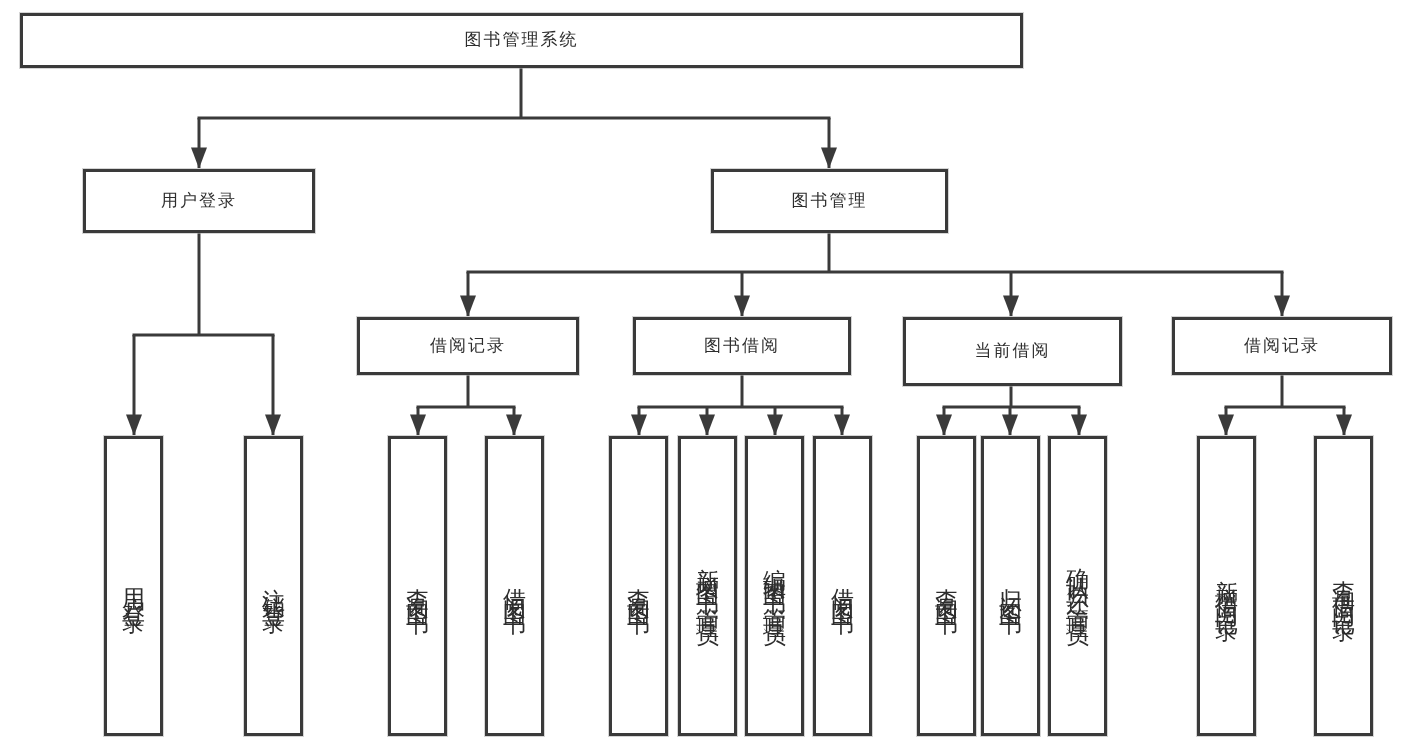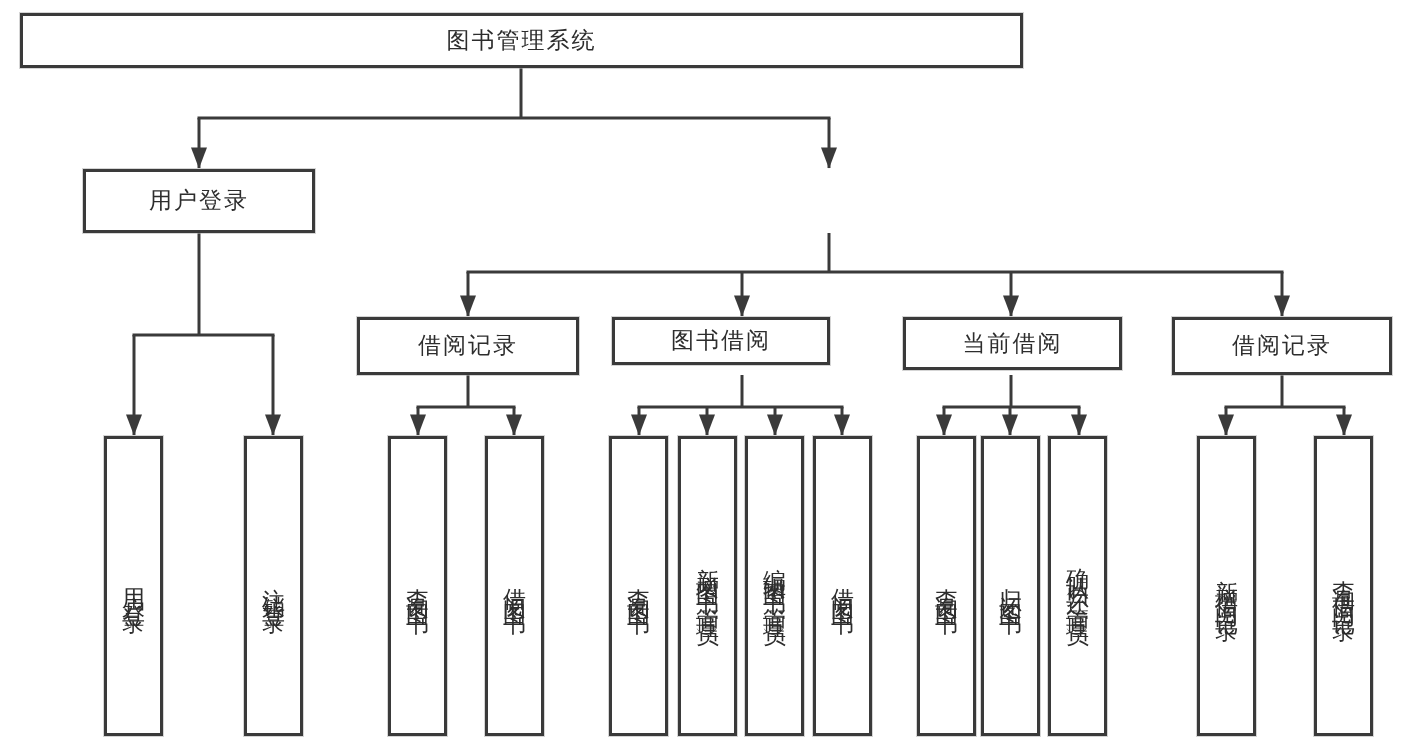--- a/index.html
+++ b/index.html
@@ -15,21 +15,21 @@
   svg.connectors line{stroke:var(--line);stroke-width:3;}
   svg.connectors marker path{fill:var(--line);stroke:none;}
   .node{
     position:absolute;box-sizing:border-box;
     background:#ffffff;border:3px solid var(--line);
     display:flex;align-items:center;justify-content:center;
     z-index:2;color:var(--text);
     box-shadow:0 0 0 1px rgba(178,178,178,0.55);
   }
   .node.h span{
-    font-size:23px;letter-spacing:2px;line-height:1.2;white-space:nowrap;
+    font-size:17px;letter-spacing:2px;line-height:1.2;white-space:nowrap;
   }
   .node.leaf span{
     writing-mode:vertical-rl;
     font-size:23px;letter-spacing:8px;line-height:1;
     white-space:nowrap;
   }
   .watermark{
     position:absolute;z-index:3;color:var(--wm);
     font-size:19px;letter-spacing:0.5px;white-space:nowrap;
   }
@@ -87,28 +87,31 @@
     <line x1="1344" y1="407" x2="1344" y2="435" marker-end="url(#arw)"></line>
   </svg>
 
   <div class="node h" style="left:20px;top:13px;width:1003px;height:55px">
     <span>图书管理系统</span>
   </div>
 
   <div class="node h" style="left:83px;top:169px;width:232px;height:64px">
     <span>用户登录</span>
   </div>
+  <div class="node h" style="left:711px;top:169px;width:237px;height:64px">
+    <span>图书管理</span>
+  </div>
 
   <div class="node h" style="left:357px;top:317px;width:222px;height:58px">
     <span>借阅记录</span>
   </div>
-  <div class="node h" style="left:612px;top:317px;width:218px;height:48px">
+  <div class="node h" style="left:633px;top:317px;width:218px;height:58px">
     <span>图书借阅</span>
   </div>
-  <div class="node h" style="left:903px;top:317px;width:219px;height:53px">
+  <div class="node h" style="left:903px;top:317px;width:219px;height:69px">
     <span>当前借阅</span>
   </div>
   <div class="node h" style="left:1172px;top:317px;width:220px;height:58px">
     <span>借阅记录</span>
   </div>
 
   <div class="node leaf" style="left:104px;top:436px;width:59px;height:300px">
     <span>用户登录</span>
   </div>
   <div class="node leaf" style="left:244px;top:436px;width:59px;height:300px">

